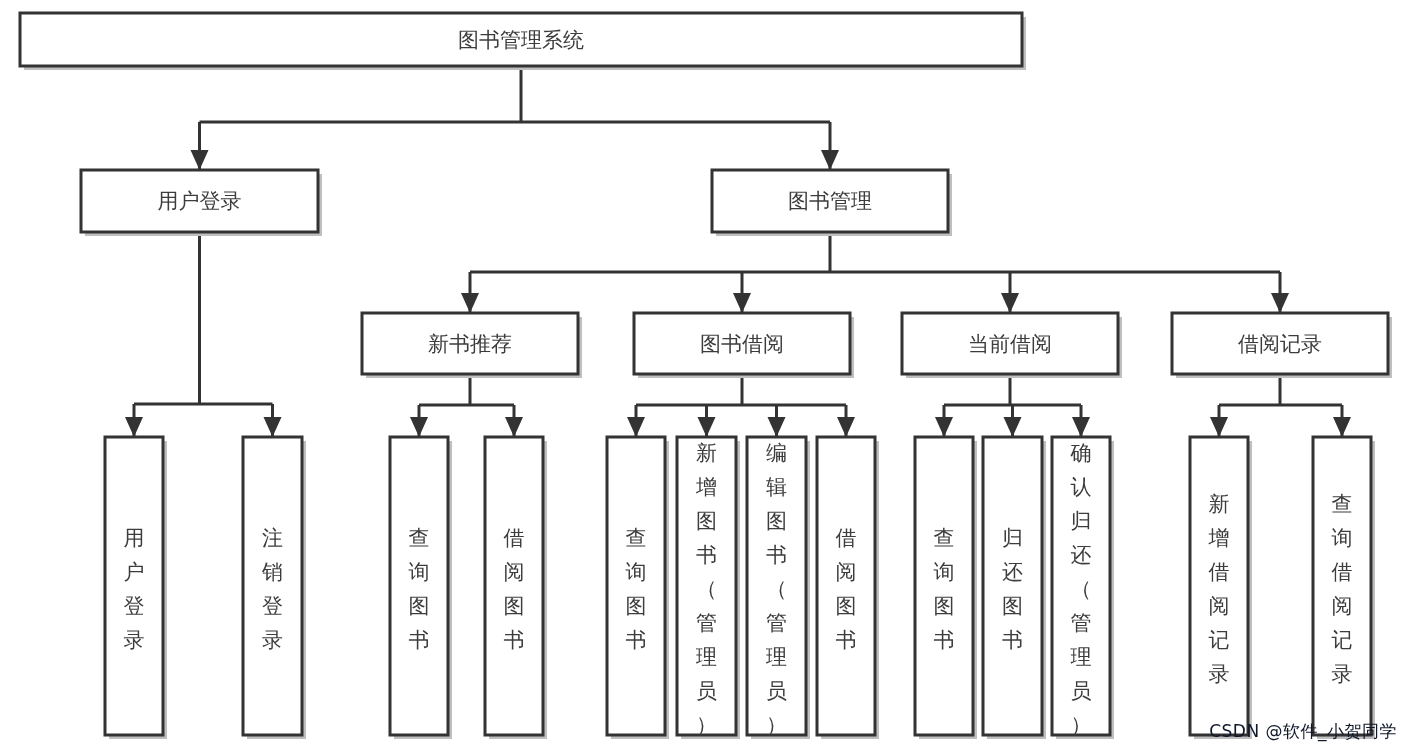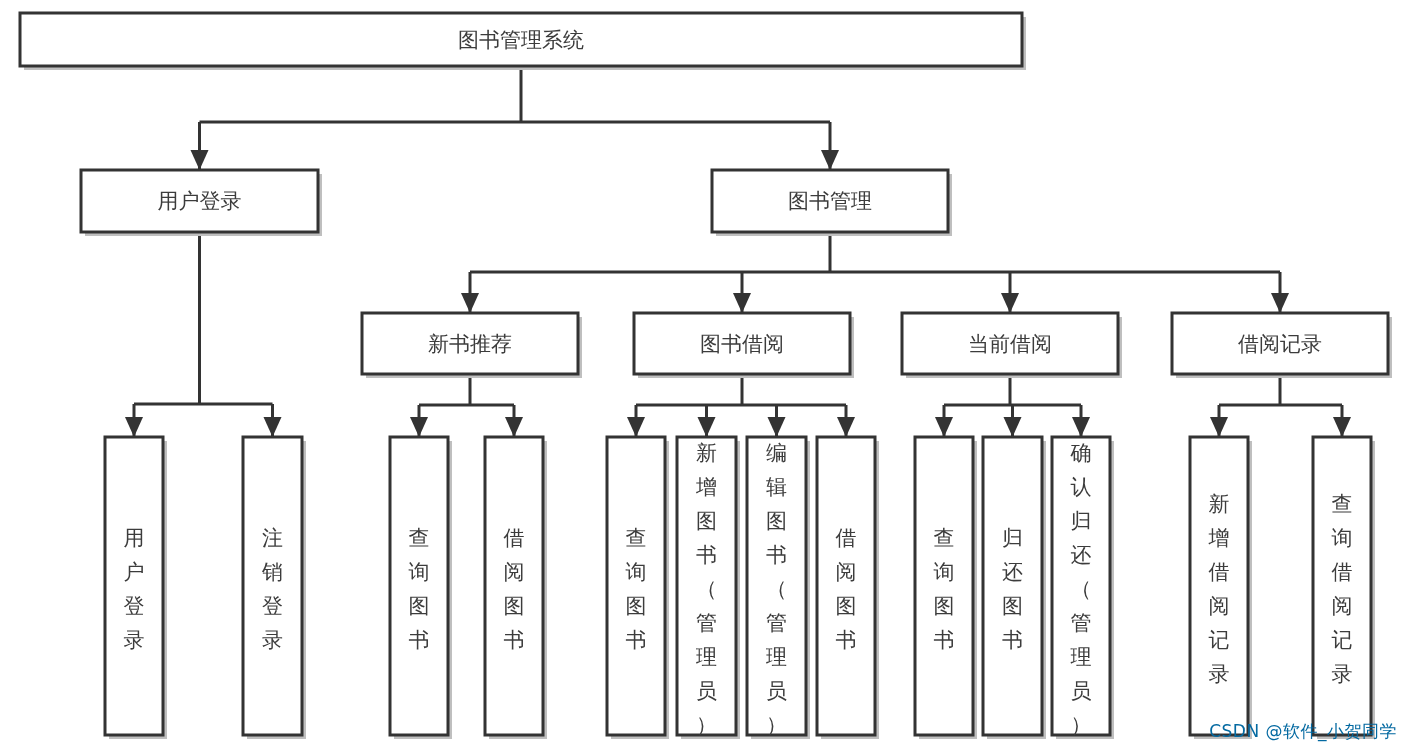--- a/index.html
+++ b/index.html
@@ -56,21 +56,21 @@
     font-size: 21px;
     fill: #3c3c3c;
     text-anchor: middle;
   }
   .watermark {
     position: absolute;
     right: 8px;
     bottom: 4px;
     font-family: "DejaVu Sans", "Liberation Sans", sans-serif;
     font-size: 17px;
-    color: #0369a1;
+    color: #0f172a;
     white-space: nowrap;
     letter-spacing: 0.5px;
   }
 </style>
 </head>
 <body>
 
 <div id="diagram-root">
 
   <svg id="tree-svg" viewBox="0 0 1405 747">

